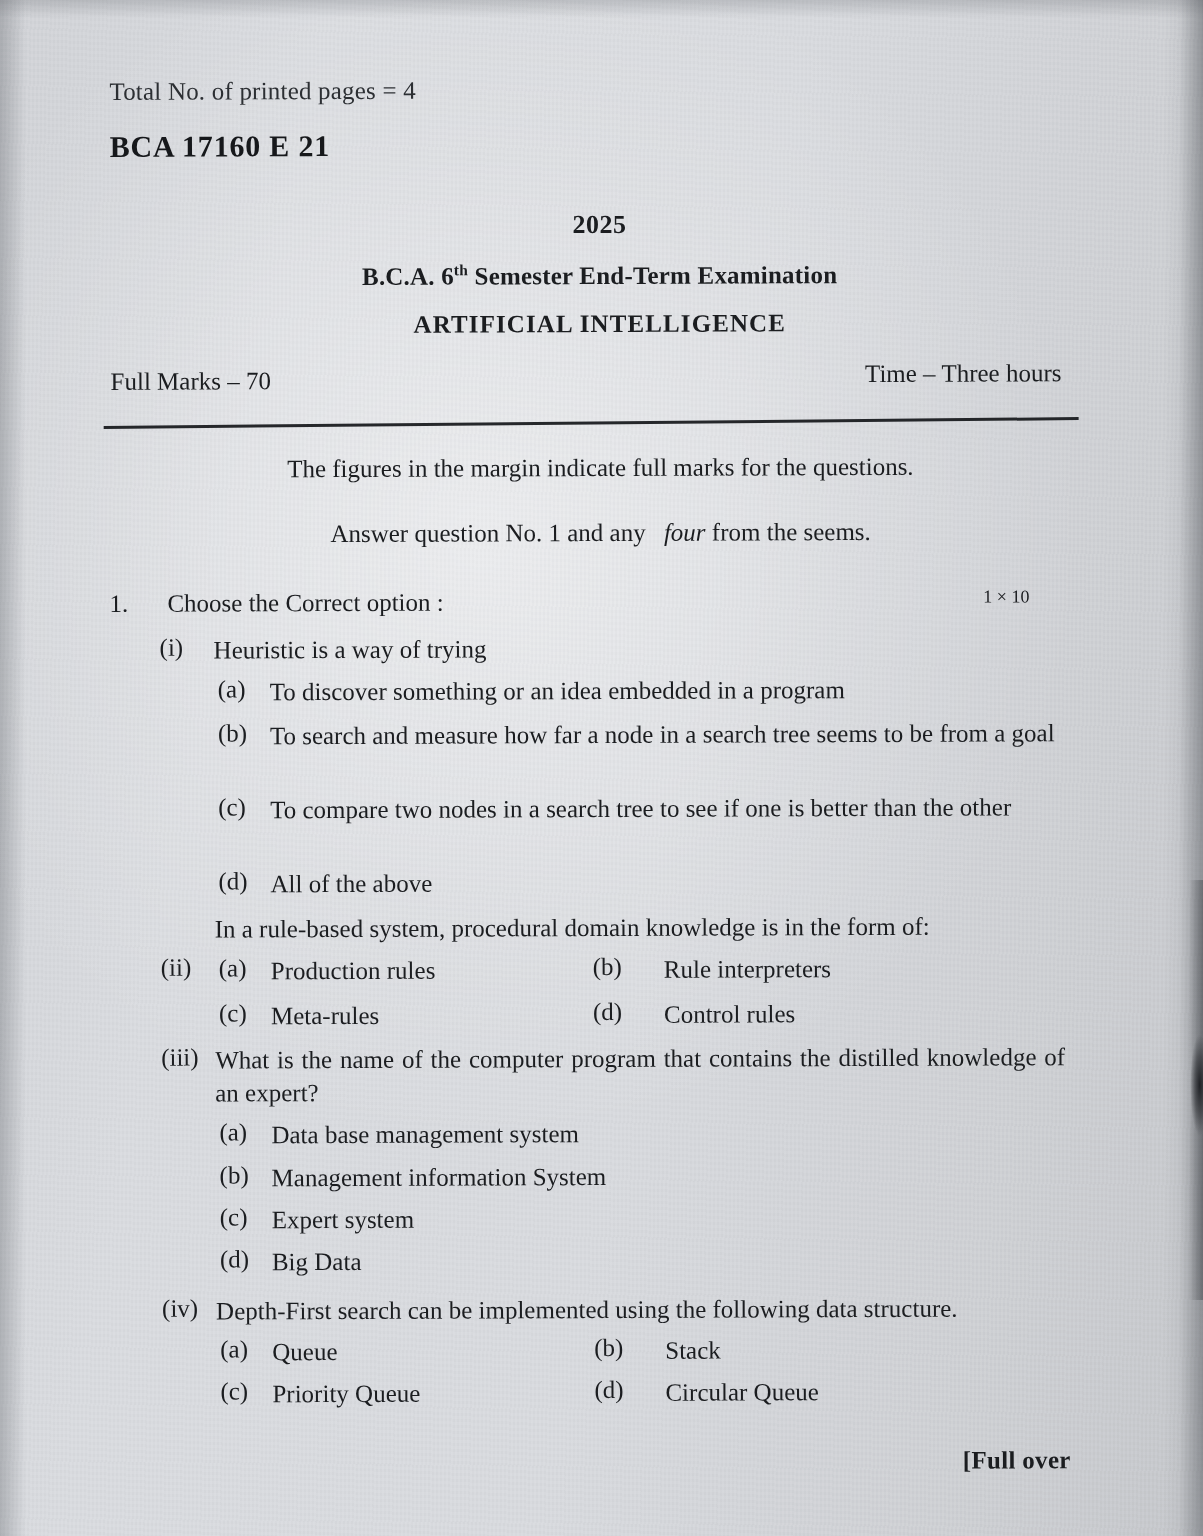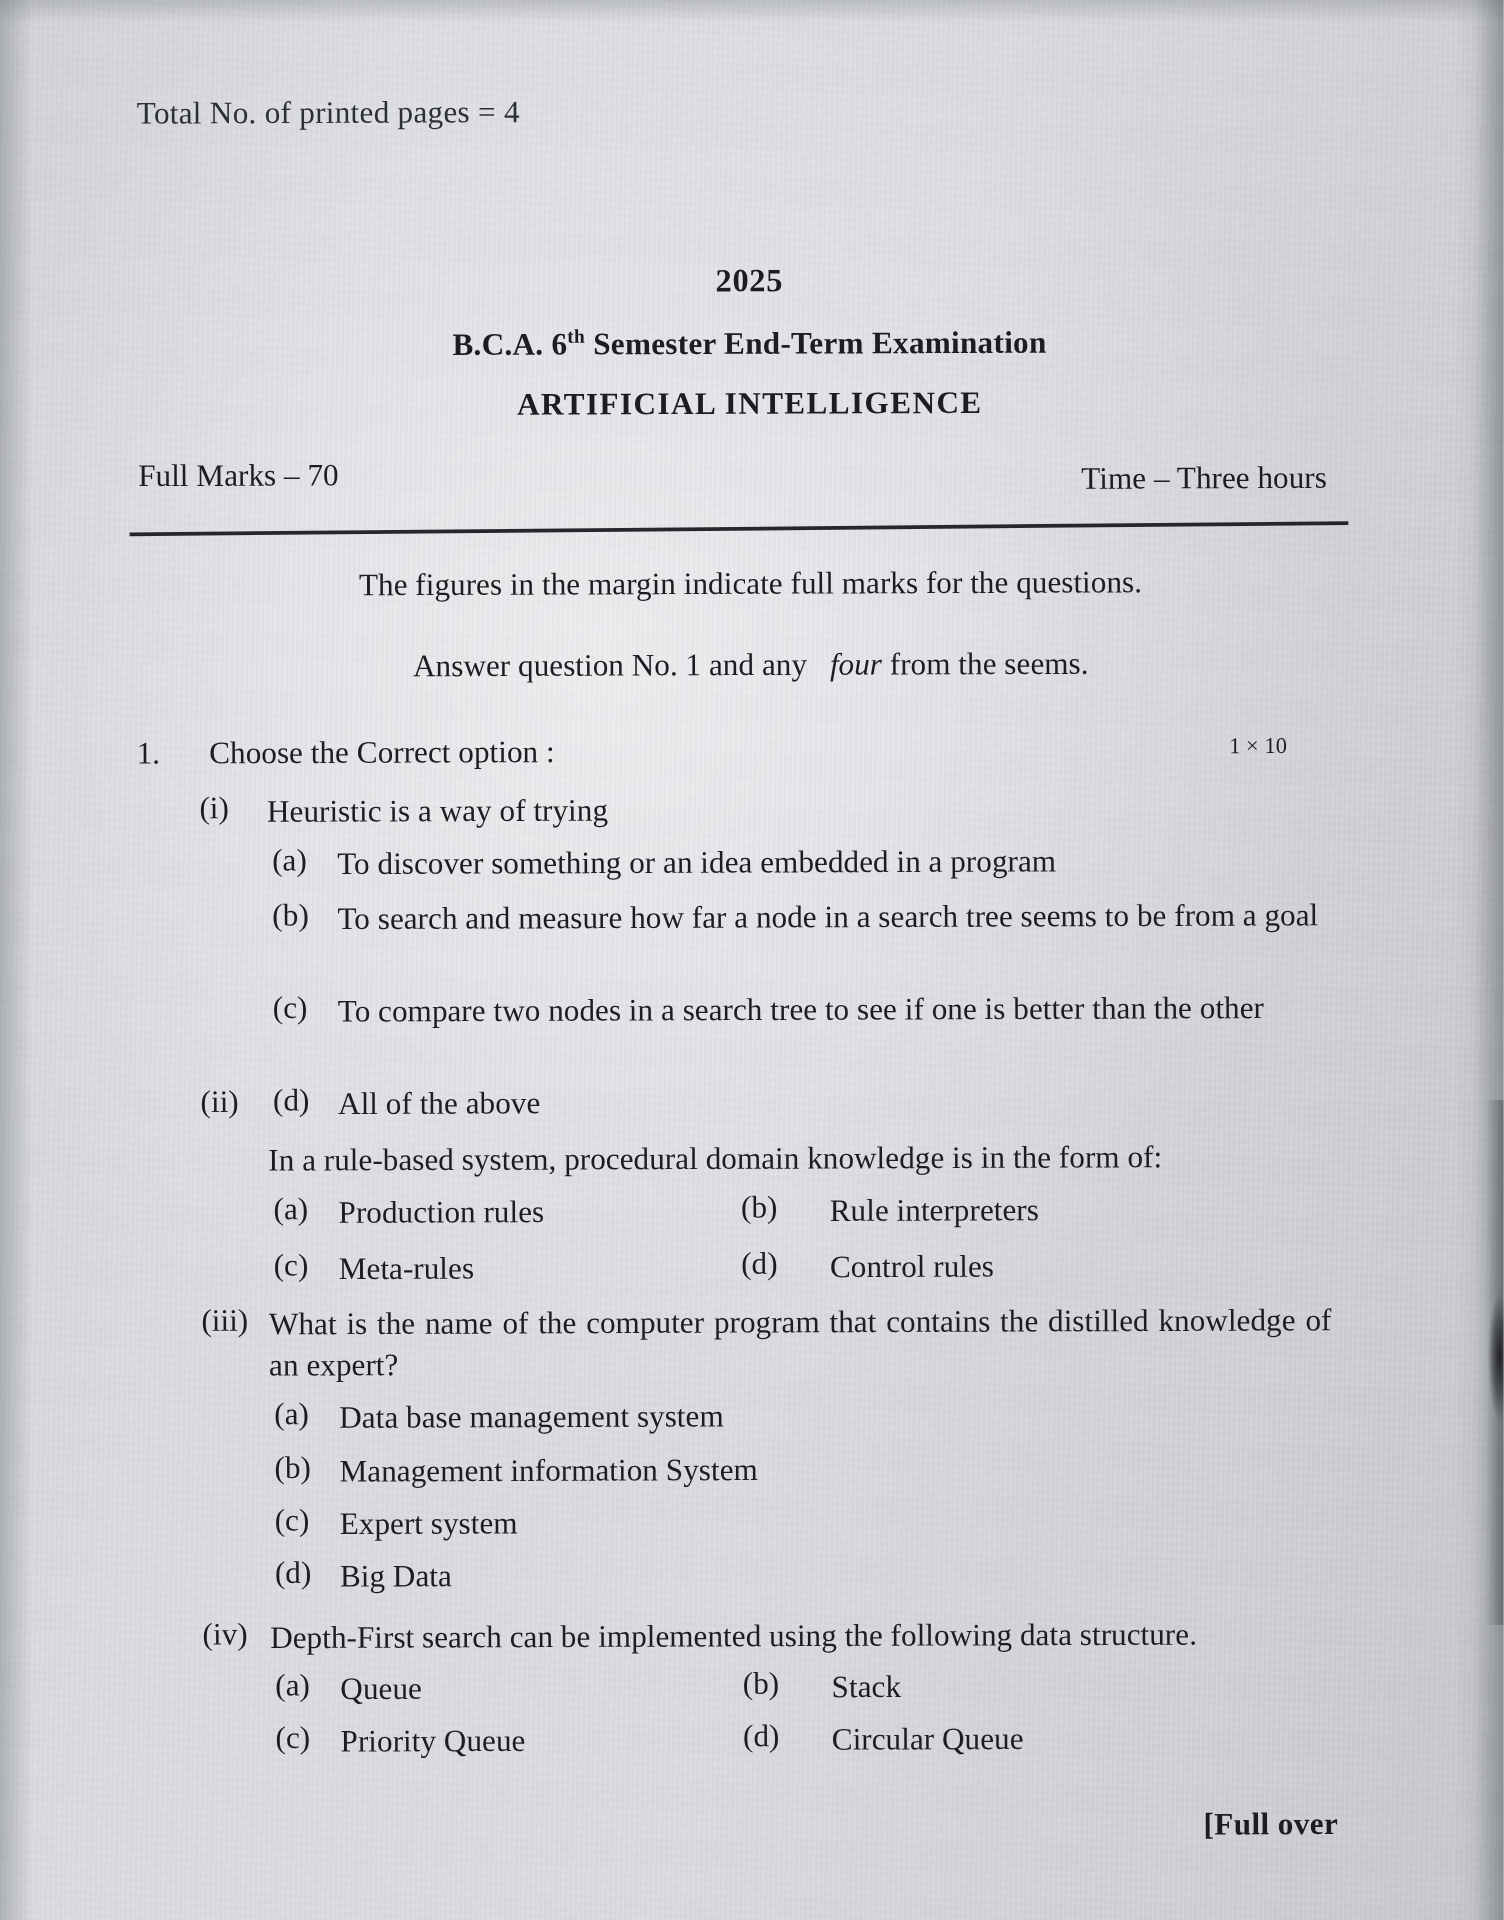--- a/index.html
+++ b/index.html
@@ -121,21 +121,20 @@
   }
   .full-marks {
     position: absolute;
     left: 112px; top: 366px;
     font-size: 25px;
   }
   .time {
     position: absolute;
     right: 140px; top: 361px;
     font-size: 25px;
-    margin-top: 10px;
   }
   .rule {
     position: absolute;
     left: 105px; top: 424px;
     width: 975px; height: 0;
     border-top: 3px solid #15171a;
     transform: rotate(-0.30deg);
     transform-origin: left center;
     opacity: 0.92;
   }
@@ -201,20 +200,21 @@
 <body>
 
 <div class="page">
   <div class="paper-tone"></div>
   <div class="paper-noise"></div>
 
   <div class="content">
 
     <div class="printed-pages">Total No. of printed pages = 4</div>
 
+    <div class="paper-code">BCA 17160 E 21</div>
 
     <div class="year">2025</div>
 
     <div class="exam-line"><span>B.C.A. 6</span><sup>th</sup><span> Semester End-Term Examination</span></div>
 
     <div class="subject">ARTIFICIAL INTELLIGENCE</div>
 
     <div class="full-marks">Full Marks – 70</div>
 
     <div class="time">Time – Three hours</div>
@@ -233,21 +233,21 @@
         <div class="sub-label" style="left: 160px; top: 632px;">(i)</div>
         <div class="sub-stem" style="left: 214px; top: 632px; width: 850px;">Heuristic is a way of trying</div>
         <div class="opt-label" style="left: 218px; top: 674px;">(a)</div>
         <div class="opt-text" style="left: 270px; top: 674px; width: 795px;">To discover something or an idea embedded in a program</div>
         <div class="opt-label" style="left: 218px; top: 718px;">(b)</div>
         <div class="opt-text" style="left: 270px; top: 718px; width: 795px;">To search and measure how far a node in a search tree seems to be from a goal</div>
         <div class="opt-label" style="left: 218px; top: 792px;">(c)</div>
         <div class="opt-text" style="left: 270px; top: 792px; width: 795px;">To compare two nodes in a search tree to see if one is better than the other</div>
         <div class="opt-label" style="left: 218px; top: 866px;">(d)</div>
         <div class="opt-text" style="left: 270px; top: 866px; width: 795px;">All of the above</div>
-        <div class="sub-label" style="left: 160px; top: 867px; text-align: right;">(ii)</div>
+        <div class="sub-label" style="left: 160px; top: 952px; text-align: right;">(ii)</div>
         <div class="sub-stem" style="left: 214px; top: 911px; width: 850px;">In a rule-based system, procedural domain knowledge is in the form of:</div>
         <div class="opt-label" style="left: 218px; top: 953px;">(a)</div>
         <div class="opt-text" style="left: 270px; top: 953px; width: 380px;">Production rules</div>
         <div class="opt-label" style="left: 592px; top: 953px;">(b)</div>
         <div class="opt-text" style="left: 663px; top: 953px; width: 380px;">Rule interpreters</div>
         <div class="opt-label" style="left: 218px; top: 998px;">(c)</div>
         <div class="opt-text" style="left: 270px; top: 998px; width: 380px;">Meta-rules</div>
         <div class="opt-label" style="left: 592px; top: 998px;">(d)</div>
         <div class="opt-text" style="left: 663px; top: 998px; width: 380px;">Control rules</div>
         <div class="sub-label" style="left: 160px; top: 1042px;">(iii)</div>

